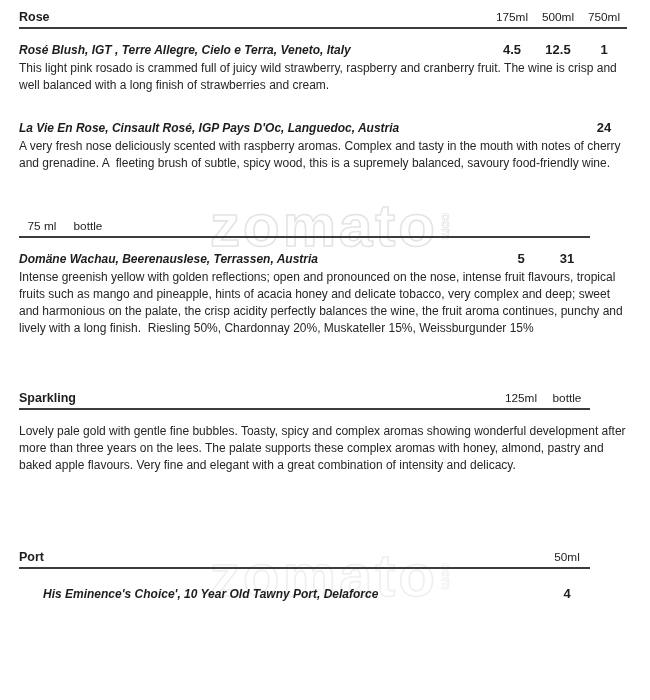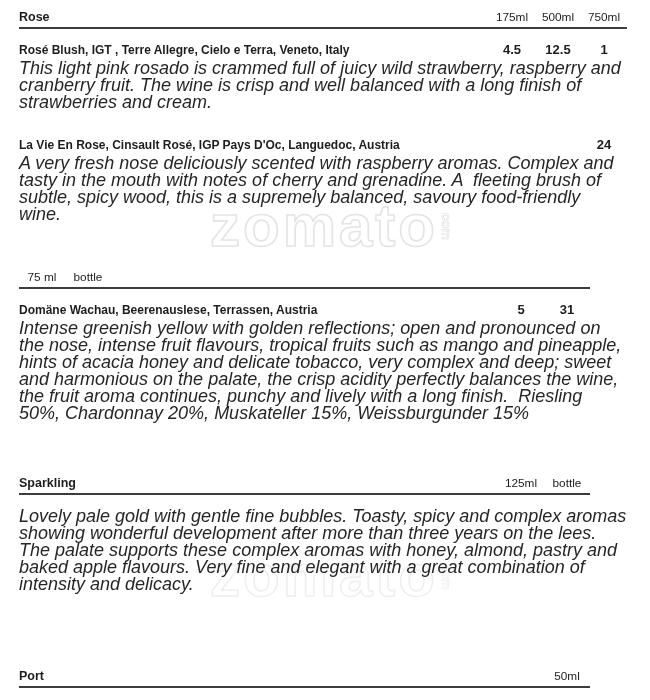--- a/index.html
+++ b/index.html
@@ -79,31 +79,31 @@
   .item + .item { margin-top: 26px; }
   .section:nth-of-type(3) .item + .item { margin-top: 37px; }
   .section:nth-of-type(4) .item { margin-top: 17px; padding-left: 24px; }
 
   .item-top { display: flex; align-items: baseline; }
   .item-name {
     flex: 1;
     font-size: 12px;
     font-weight: bold;
     line-height: 16px;
+    font-style: italic;
   }
   .price {
     font-size: 13px;
     font-weight: bold;
     line-height: 16px;
   }
   .item-desc {
     margin-top: 2px;
     max-width: 619px;
-    font-size: 18px;
-    font-style: italic;
+    font-size: 12px;
     line-height: 17px;
     color: #262626;
     white-space: pre-wrap;
   }
 </style>
 </head>
 <body>
 
 <div id="menu-page">
 

